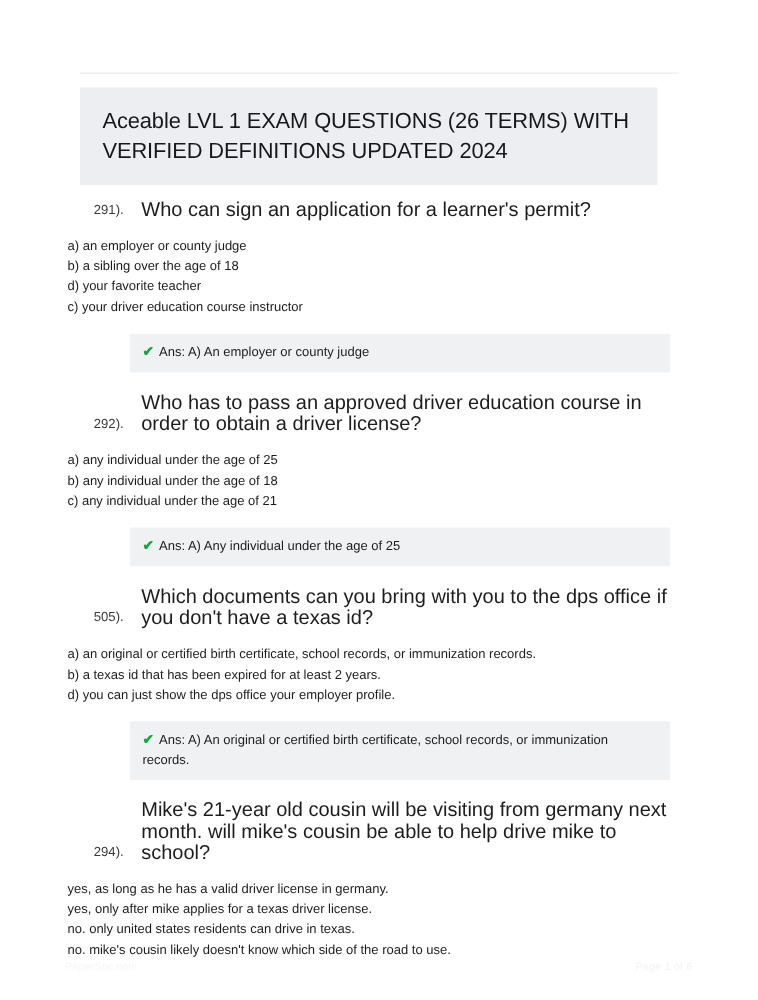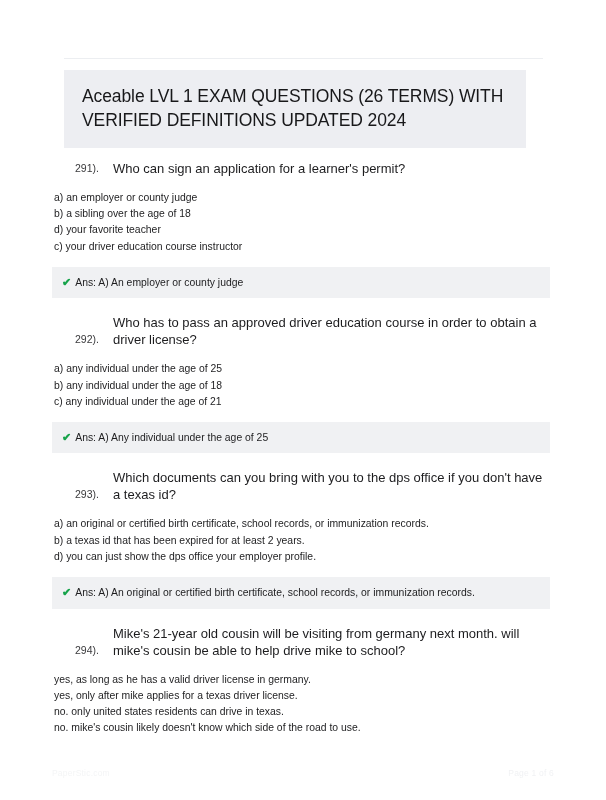--- a/index.html
+++ b/index.html
@@ -72,41 +72,41 @@
     flex: 0 0 38px;
     margin-left: 75px;
     font-size: 10.5px;
     line-height: 17px;
     color: #3a3a3c;
     padding-top: 0px;
   }
   .qtext {
     flex: 1 1 auto;
     max-width: 430px;
-    font-size: 13px;
+    font-size: 16px;
     line-height: 17px;
     color: #1d1d1f;
     padding-right: 60px;
   }
 
   .options {
     margin-left: 54px;
     margin-top: 13px;
     max-width: 430px;
   }
   .option {
     font-size: 10.4px;
     line-height: 16.2px;
     color: #1d1d1f;
   }
 
   .answer-box {
-    margin-left: 52px;
+    margin-left: 104px;
     margin-top: 12px;
-    width: 498px;
+    width: 432px;
     box-sizing: border-box;
     background: #f0f1f3;
     padding: 8px 10px 8px 10px;
   }
   .answer-line {
     font-size: 10.4px;
     line-height: 15.5px;
     color: #1d1d1f;
   }
   .check {
@@ -179,21 +179,21 @@
         <div class="option">b) any individual under the age of 18</div>
         <div class="option">c) any individual under the age of 21</div>
       </div>
       <div class="answer-box">
         <div class="answer-line"><span class="check">✔</span><span>Ans: A) Any individual under the age of 25</span></div>
       </div>
     </div>
 
     <div class="qblock">
       <div class="qhead">
-        <div class="qnum">293).</div>
+        <div class="qnum">505).</div>
         <div class="qtext">Which documents can you bring with you to the dps office if you don't have a texas id?</div>
       </div>
       <div class="options">
         <div class="option">a) an original or certified birth certificate, school records, or immunization records.</div>
         <div class="option">b) a texas id that has been expired for at least 2 years.</div>
         <div class="option">d) you can just show the dps office your employer profile.</div>
       </div>
       <div class="answer-box">
         <div class="answer-line"><span class="check">✔</span><span>Ans: A) An original or certified birth certificate, school records, or immunization records.</span></div>
       </div>

